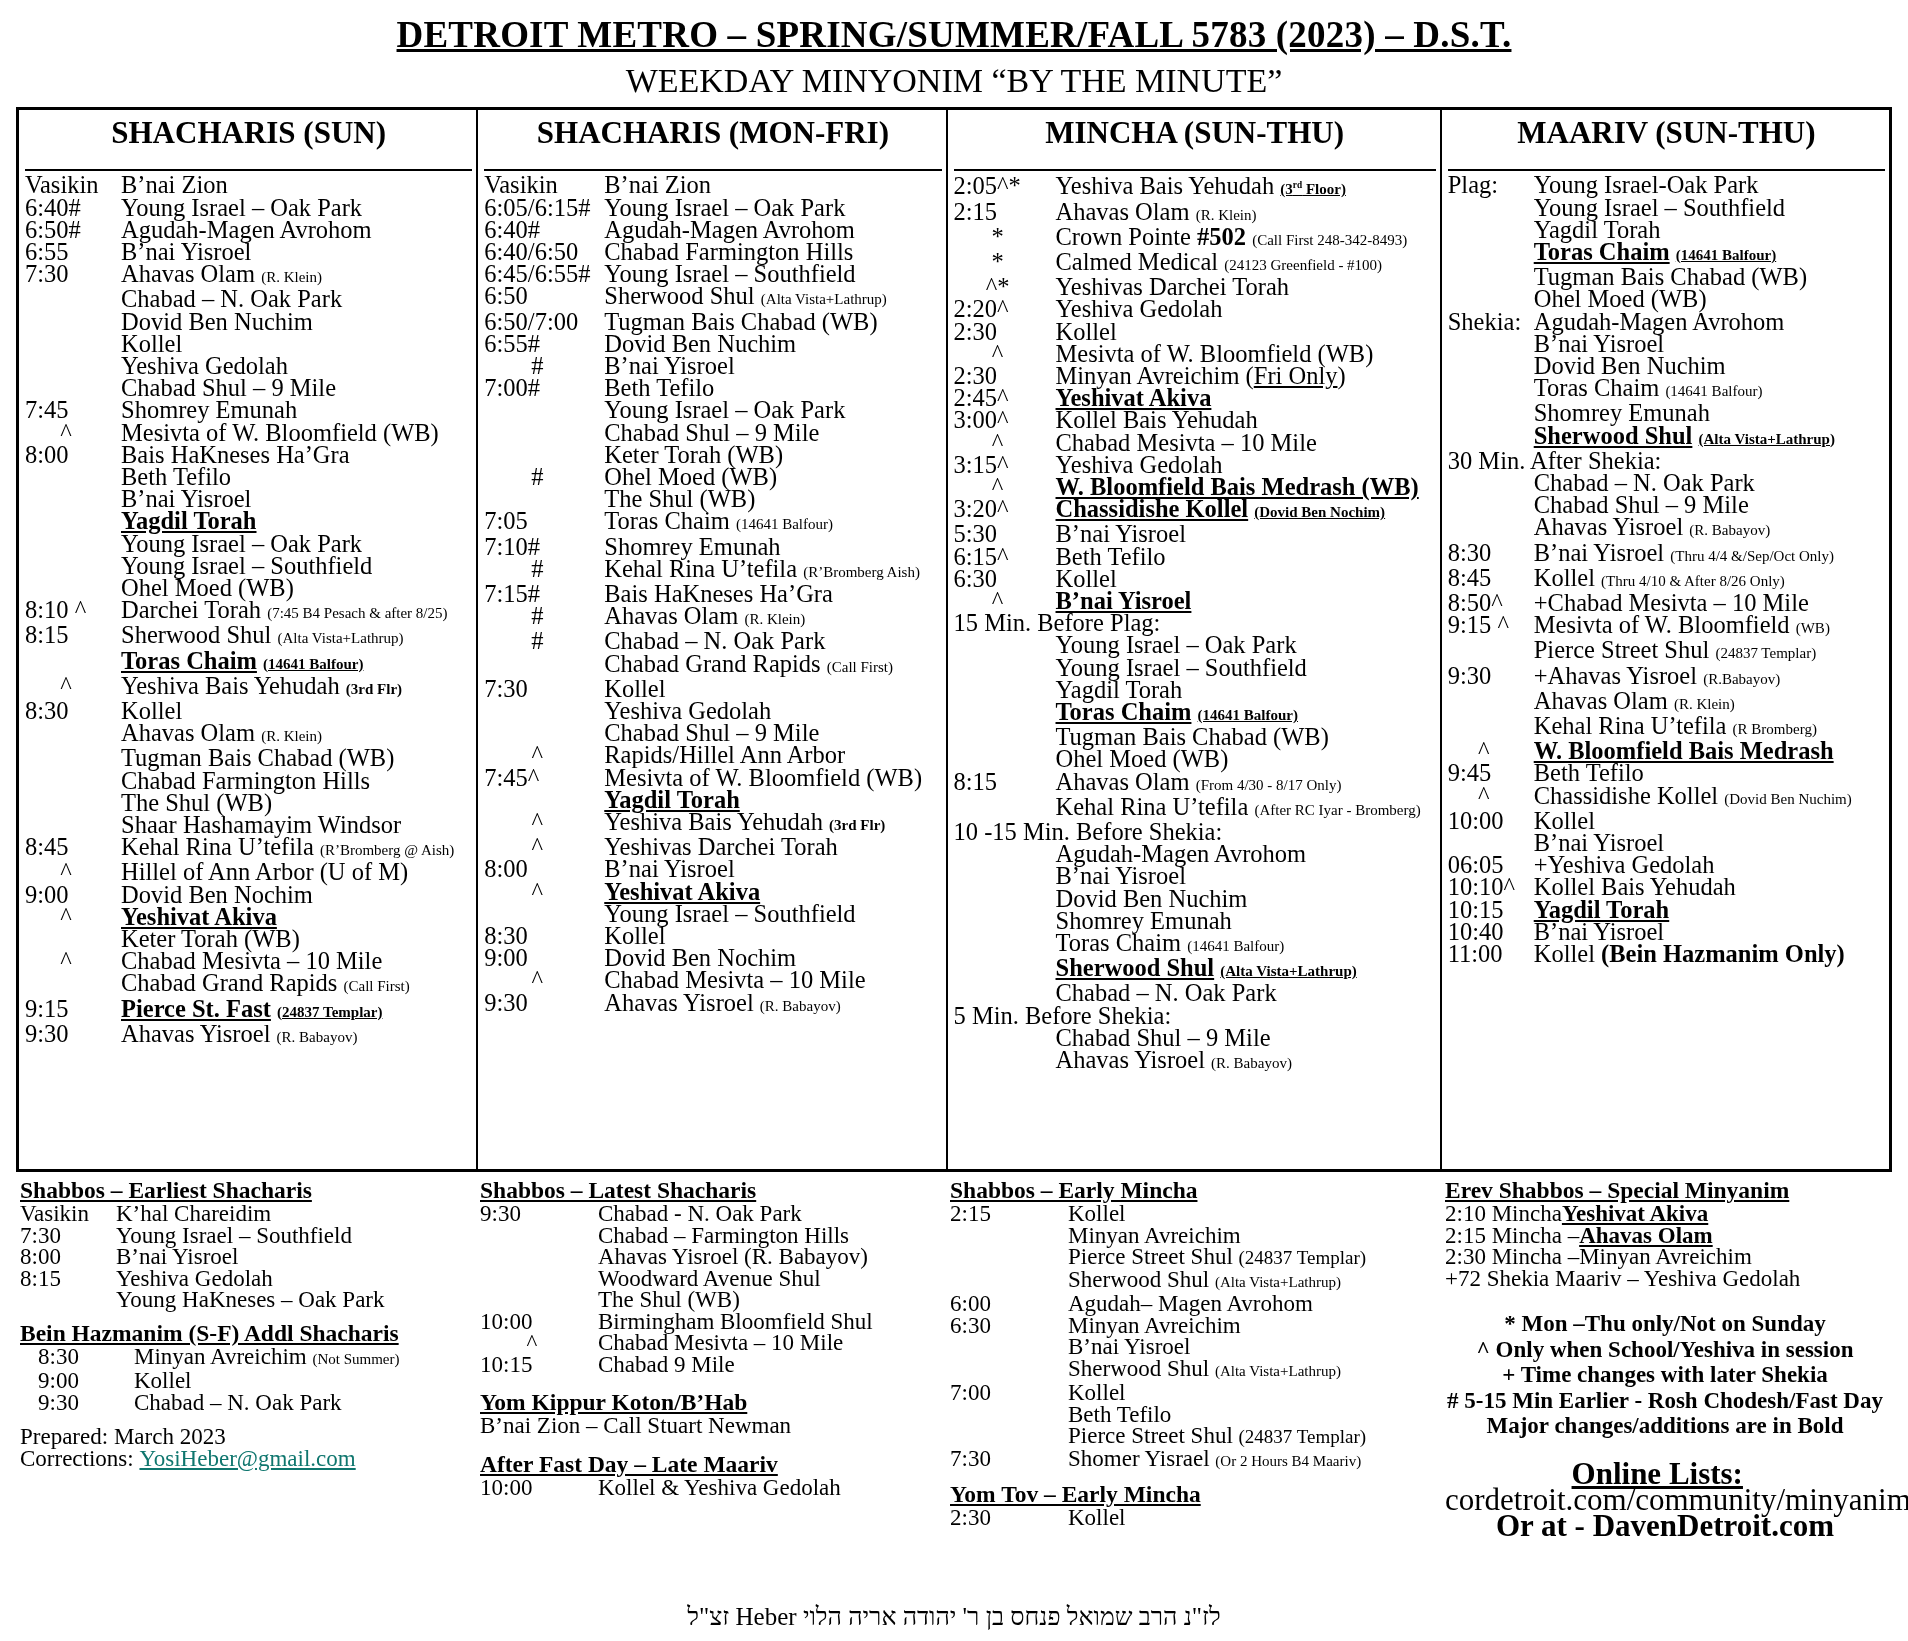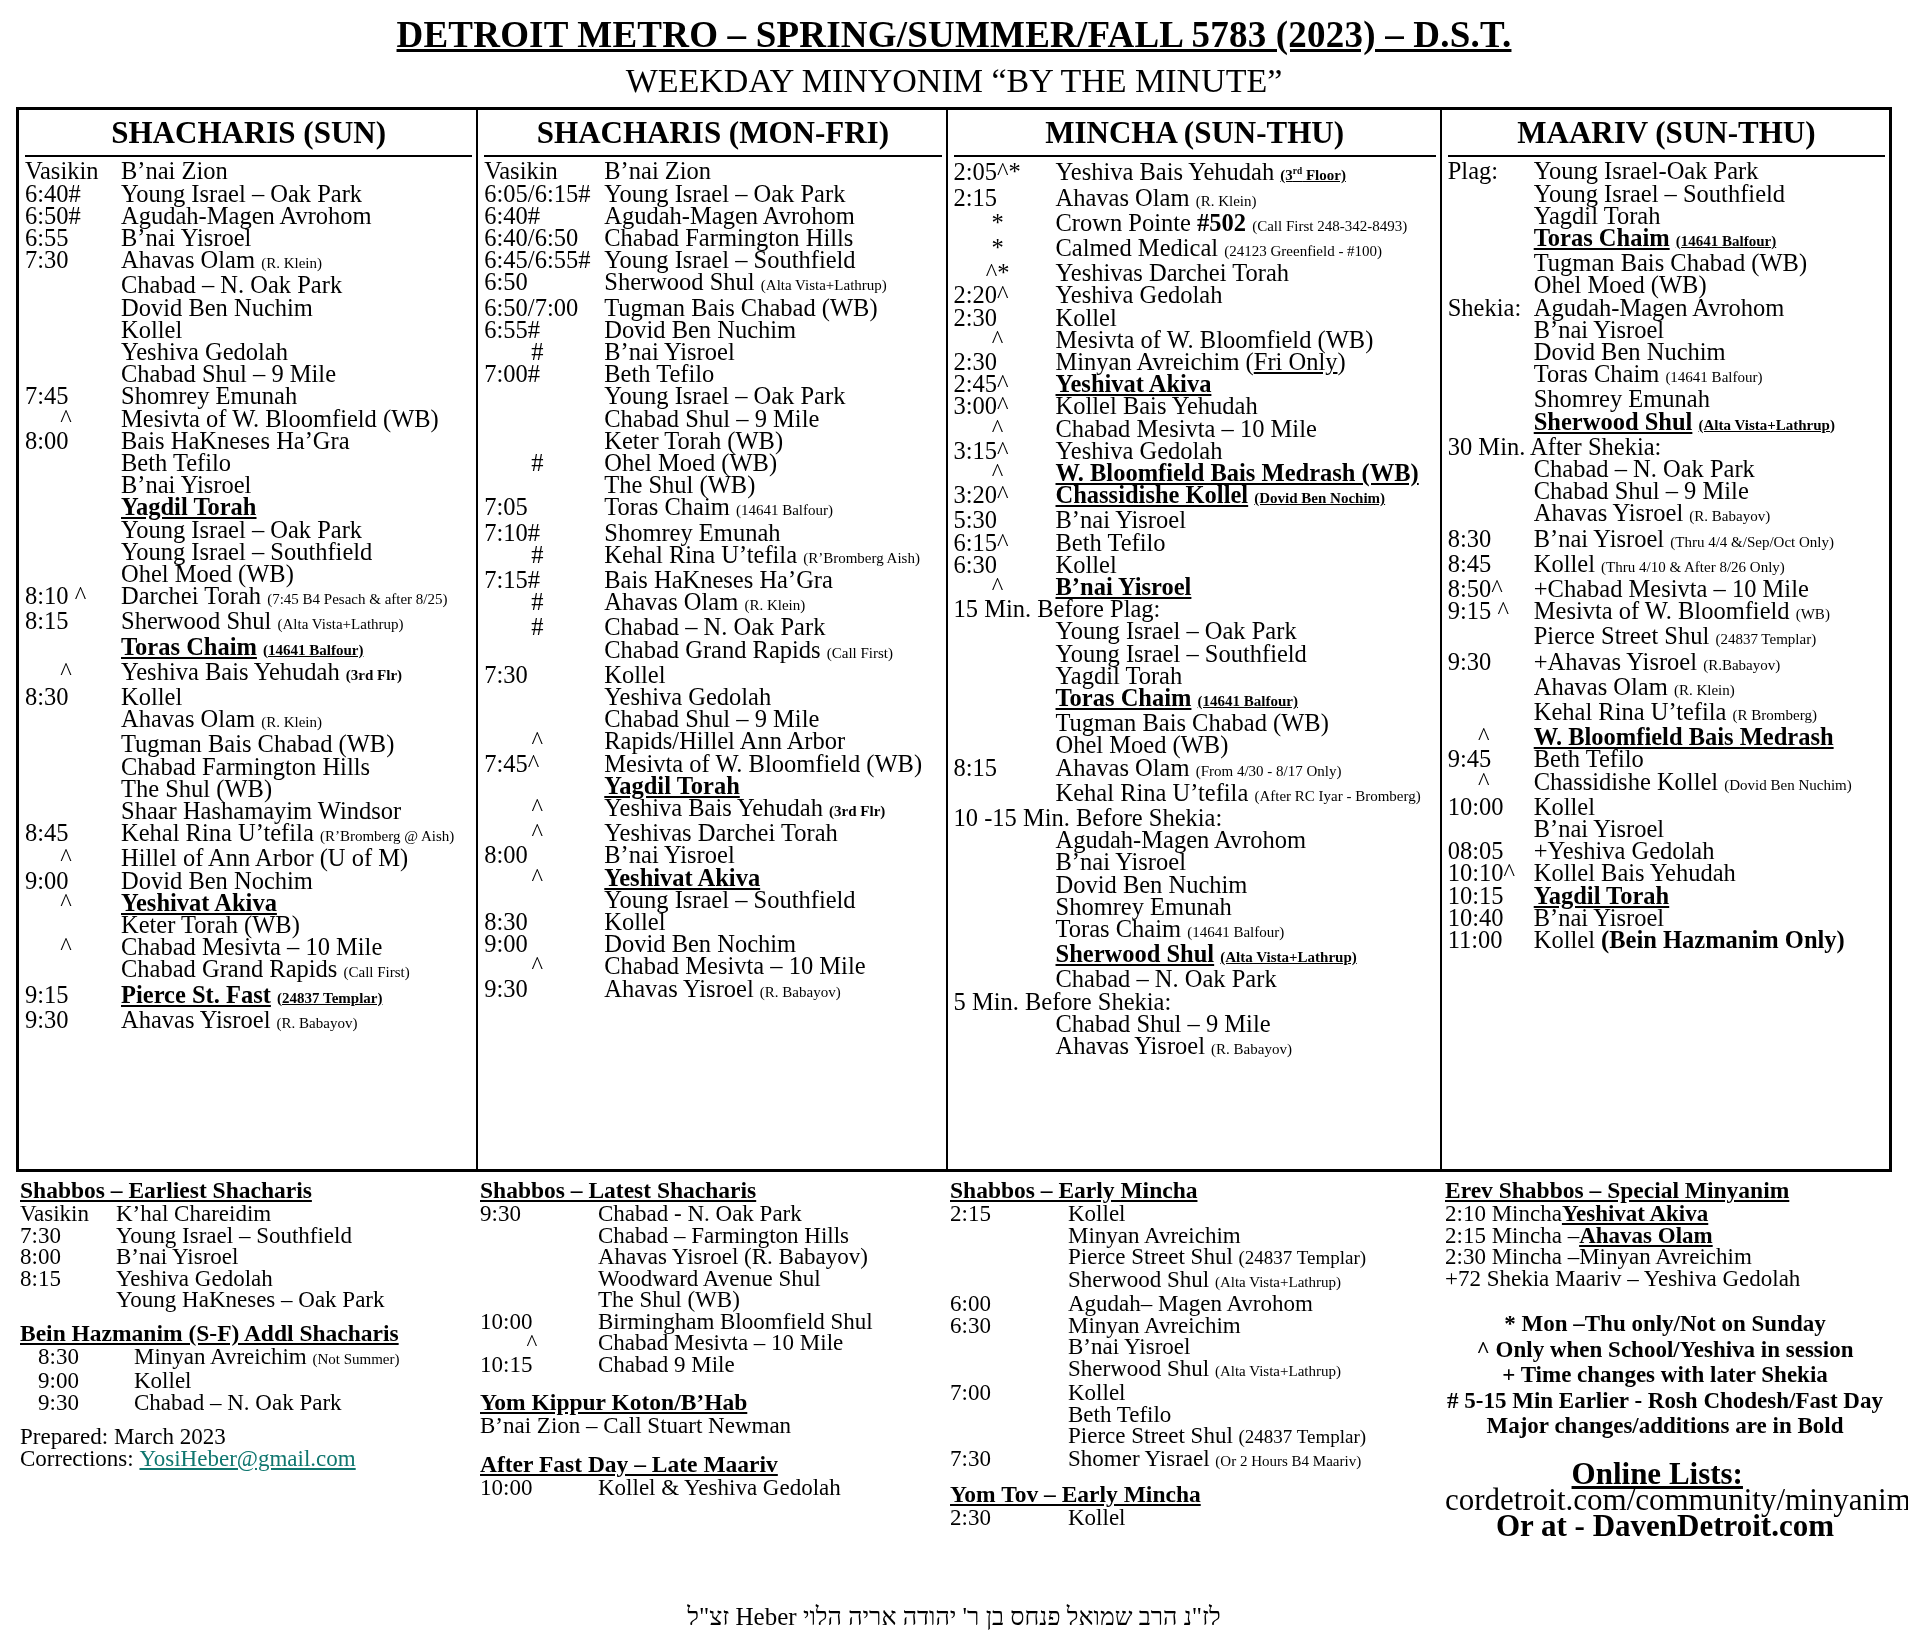--- a/index.html
+++ b/index.html
@@ -33,21 +33,21 @@
     overflow:hidden;
   }
   .col:last-child{border-right:none;}
   .c1{width:460px;}
   .c2{width:470px;}
   .c3{width:495px;}
   .c4{width:448px;}
 
   .colhead{
     text-align:center;font-weight:bold;font-size:31px;
-    padding:3px 0 4px 0;border-bottom:2px solid #000;margin-bottom:3px;
+    padding:3px 0 18px 0;border-bottom:2px solid #000;margin-bottom:3px;
     white-space:nowrap;
   }
 
   
   .rows{display:block;}
   .r{
     display:flex;align-items:baseline;
     font-size:24.5px;line-height:22.2px;min-height:22.2px;
     white-space:nowrap;
   }
@@ -695,21 +695,21 @@
           </div>
           <div class="r">
             <span class="t">10:00</span>
             <span class="n"><span>Kollel</span></span>
           </div>
           <div class="r">
             <span class="t"></span>
             <span class="n"><span>B’nai Yisroel</span></span>
           </div>
           <div class="r">
-            <span class="t">08:05</span>
+            <span class="t">06:05</span>
             <span class="n"><span>+Yeshiva Gedolah</span></span>
           </div>
           <div class="r">
             <span class="t">10:10^</span>
             <span class="n"><span>Kollel Bais Yehudah</span></span>
           </div>
           <div class="r">
             <span class="t">10:15</span>
             <span class="n"><span class="bu">Yagdil Torah</span></span>
           </div>

